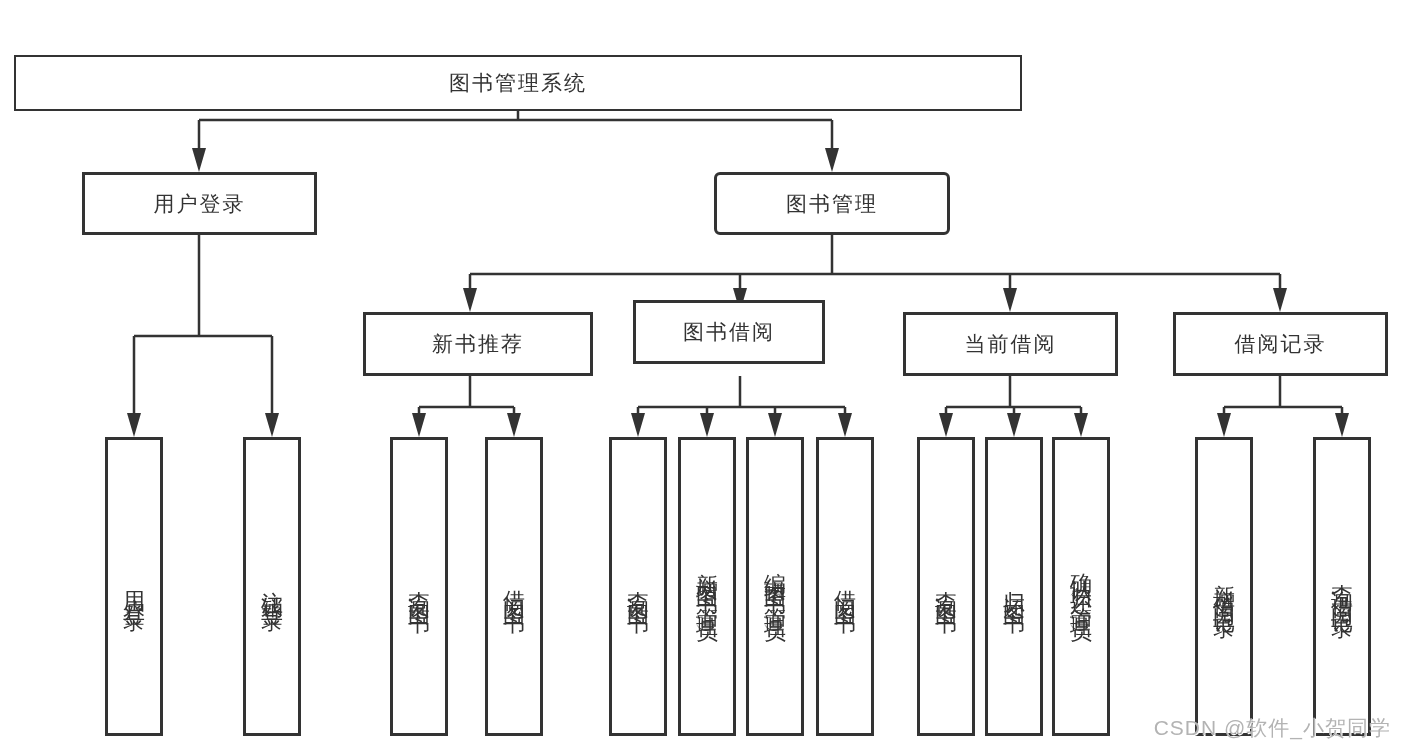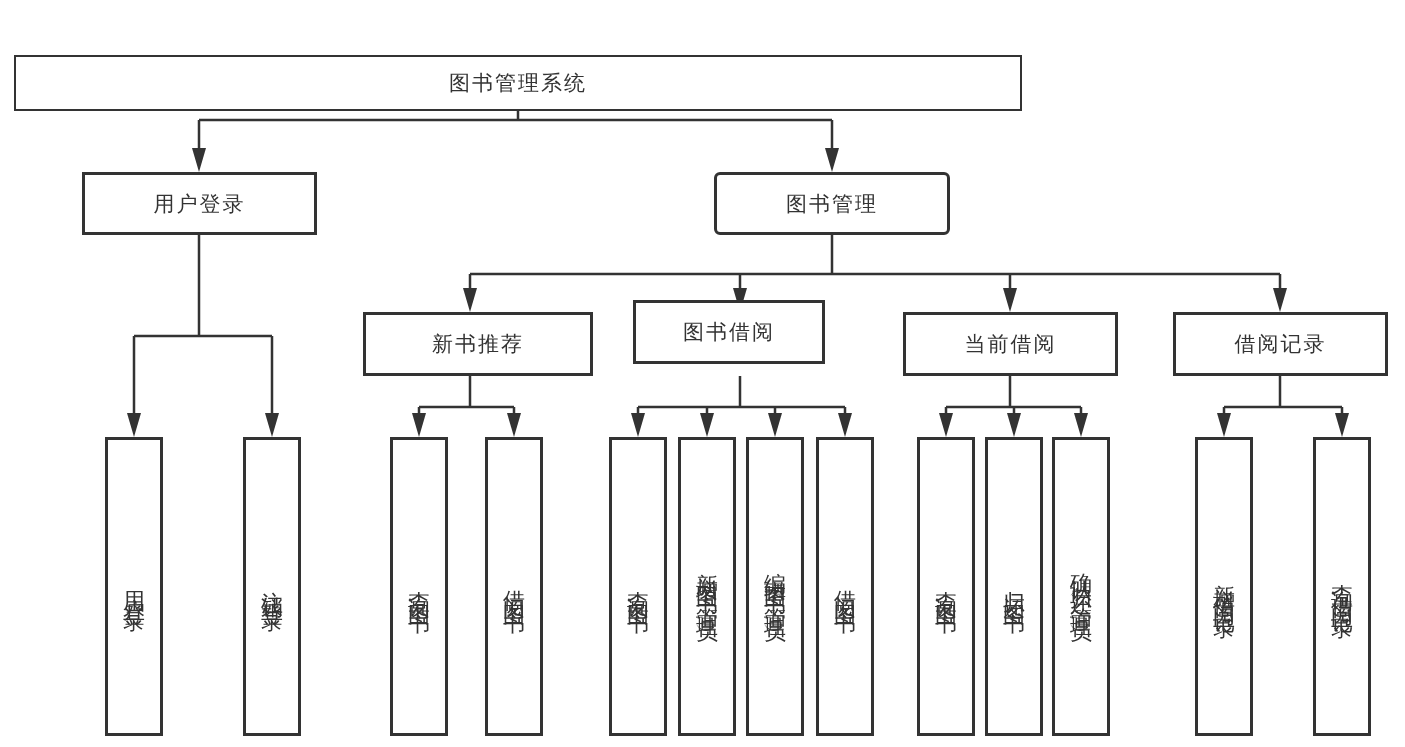--- a/index.html
+++ b/index.html
@@ -116,13 +116,14 @@
     <span>确认归还（管理员）</span>
   </div>
 
   <div class="vbox" style="left:1195px;">
     <span>新增借阅记录</span>
   </div>
   <div class="vbox" style="left:1313px;">
     <span>查询借阅记录</span>
   </div>
 
+  <div class="watermark">CSDN @软件_小贺同学</div>
 </div>
 
 </body></html>

